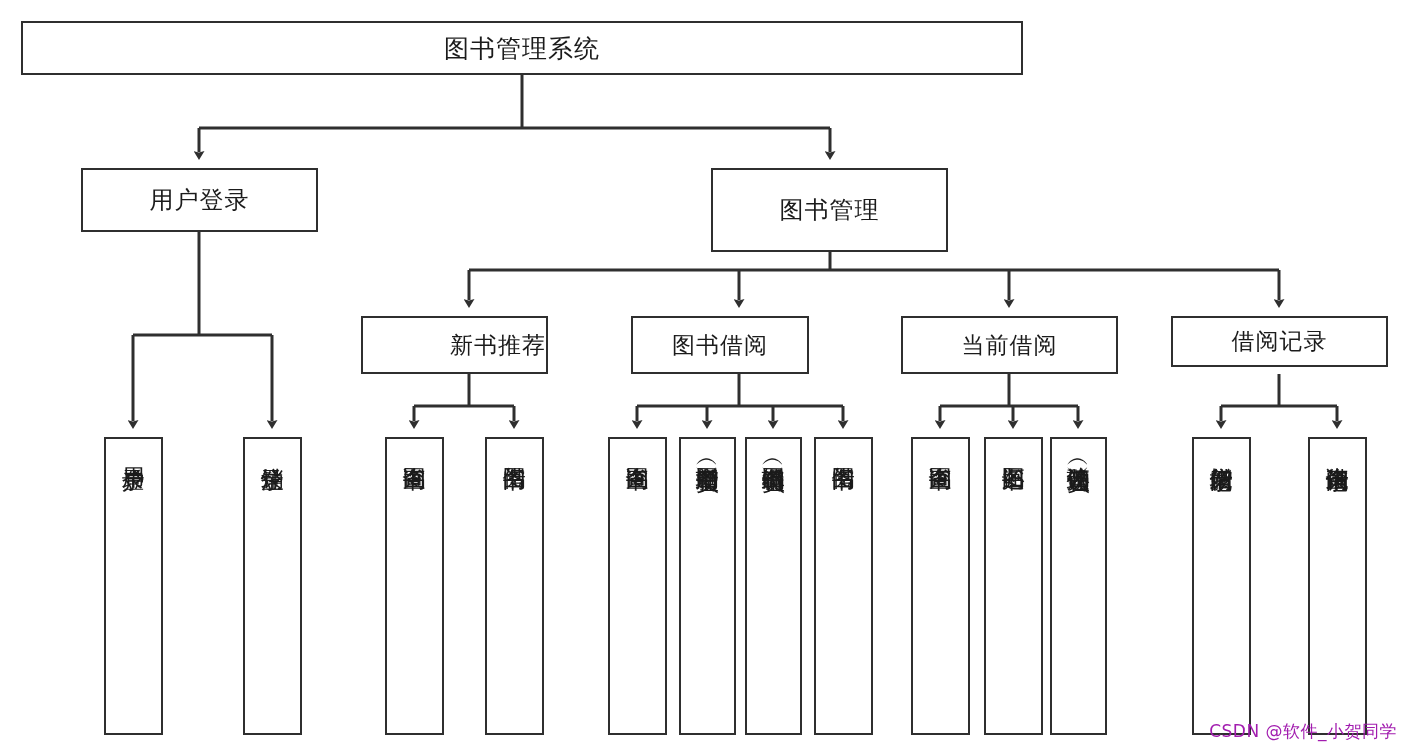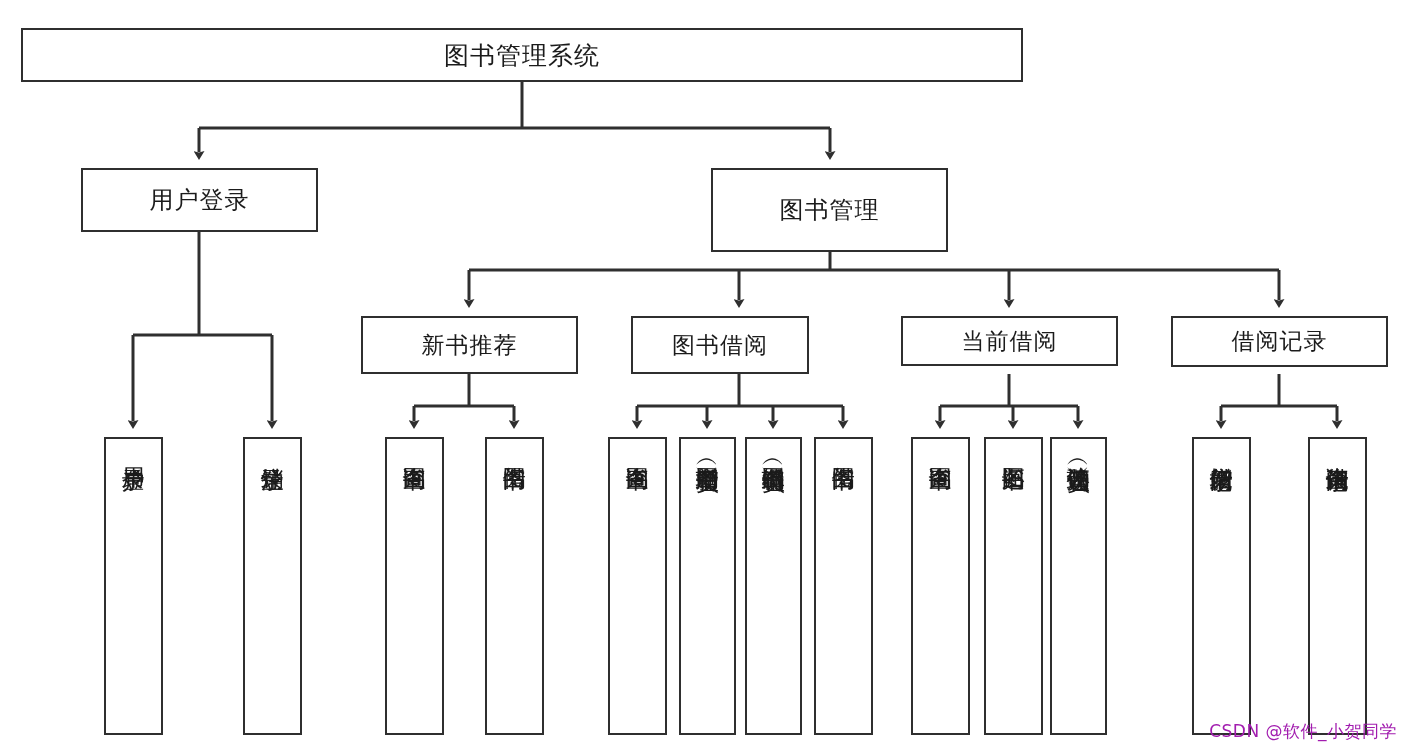--- a/index.html
+++ b/index.html
@@ -121,38 +121,38 @@
       <path d="M1013,406 L1013,421" marker-end="url(#arrow)"></path>
       <path d="M1078,406 L1078,421" marker-end="url(#arrow)"></path>
 
       <path d="M1279,374 L1279,406"></path>
       <path d="M1221,406 L1337,406"></path>
       <path d="M1221,406 L1221,421" marker-end="url(#arrow)"></path>
       <path d="M1337,406 L1337,421" marker-end="url(#arrow)"></path>
     </g>
   </svg>
 
-  <div class="node level-root" style="left:21px; top:28px; width:1002px; height:54px;">
+  <div class="node level-root" style="left:21px; top:21px; width:1002px; height:54px;">
     <span class="htext">图书管理系统</span>
   </div>
 
   <div class="node level-2" style="left:81px; top:168px; width:237px; height:64px;">
     <span class="htext">用户登录</span>
   </div>
   <div class="node level-2" style="left:711px; top:168px; width:237px; height:84px;">
     <span class="htext">图书管理</span>
   </div>
 
-  <div class="node level-3" style="left:361px; top:316px; width:217px; height:58px;">
+  <div class="node level-3" style="left:361px; top:316px; width:187px; height:58px;justify-content:flex-end;">
     <span class="htext">新书推荐</span>
   </div>
   <div class="node level-3" style="left:631px; top:316px; width:178px; height:58px;">
     <span class="htext">图书借阅</span>
   </div>
-  <div class="node level-3" style="left:901px; top:316px; width:217px; height:50px;">
+  <div class="node level-3" style="left:901px; top:316px; width:217px; height:58px;">
     <span class="htext">当前借阅</span>
   </div>
   <div class="node level-3" style="left:1171px; top:316px; width:217px; height:51px;">
     <span class="htext">借阅记录</span>
   </div>
 
   <div class="node leaf" style="left:104px; top:437px; width:59px; height:298px;">
     <span class="vtext">用户登录</span>
   </div>
   <div class="node leaf" style="left:243px; top:437px; width:59px; height:298px;">

